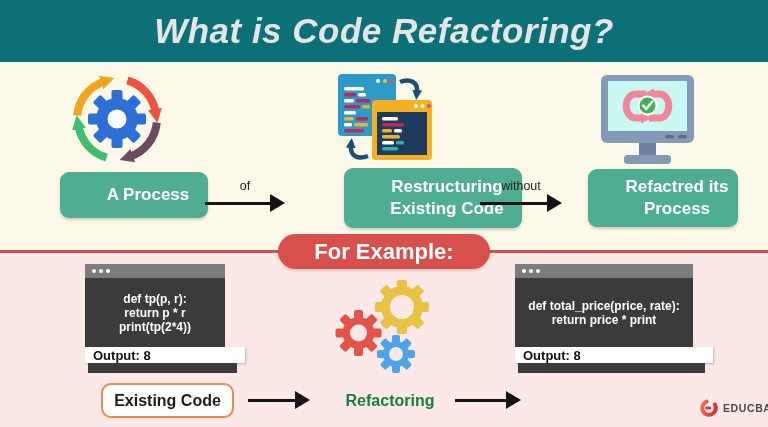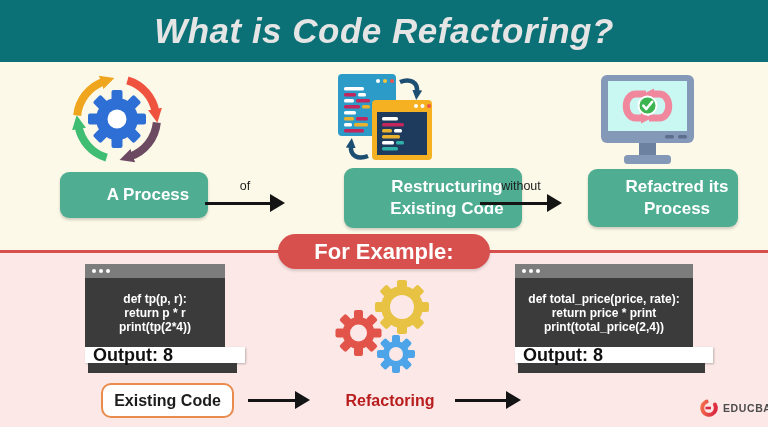--- a/index.html
+++ b/index.html
@@ -34,33 +34,33 @@
   .conn-label{position:absolute;font-size:12.5px;font-weight:normal;color:#1d1d1d;text-align:center;}
 
   
   .code-window{position:absolute;}
   .cw-titlebar{height:14px;background:#7c7c7c;display:flex;align-items:center;padding-left:7px;gap:3px;}
   .cw-dot{width:4px;height:4px;border-radius:50%;background:#fff;}
   .cw-body{background:#3b3b3b;color:#fff;font-weight:bold;height:69px;
            display:flex;flex-direction:column;align-items:center;justify-content:center;gap:0;}
   .cw-line{white-space:pre;font-size:12px;}
   #window-after .cw-line{font-size:12px;text-align:right;}
-  .cw-output{background:#fff;color:#111;font-weight:bold;font-size:18px;display:flex;align-items:center;
+  .cw-output{background:#fff;color:#111;font-weight:bold;font-size:13px;display:flex;align-items:center;
              padding-left:8px;height:16px;width:calc(100% + 12px);box-shadow:1px 1px 2px rgba(0,0,0,.25);}
   .cw-footer{background:#3b3b3b;height:10px;width:calc(100% + 9px);margin-left:3px;}
   #window-before{left:85px;top:264px;width:140px;}
   #window-after{left:515px;top:264px;width:178px;}
 
   
   .tag{position:absolute;background:#fff;border:2px solid #e98b4d;border-radius:10px;
        display:flex;align-items:center;justify-content:center;font-weight:bold;font-size:16px;color:#1c1c1c;}
   #tag-existing{left:101px;top:383px;width:129px;height:31px;}
   #tag-refactored{left:536px;top:383px;width:131px;height:31px;}
   #label-refactoring{position:absolute;left:338px;top:392px;width:104px;text-align:center;
-                     font-weight:bold;font-size:16px;color:#b91c1c;}
+                     font-weight:bold;font-size:16px;color:#15803d;}
 
   .icon-abs{position:absolute;}
   
   .logo{position:absolute;left:698px;top:397px;display:flex;align-items:center;gap:3px;}
   .logo .logo-text{font-size:10.5px;font-weight:600;color:#4c4c4c;letter-spacing:.6px;}
 </style>
 </head>
 <body>
 
 <div class="stage">
@@ -258,21 +258,20 @@
 
   <div class="code-window" id="window-after">
     <div class="cw-titlebar">
       <div class="cw-dot"></div>
       <div class="cw-dot"></div>
       <div class="cw-dot"></div>
     </div>
     <div class="cw-body">
       <div class="cw-line">def total_price(price, rate):</div>
       <div class="cw-line">return price * print</div>
-      <div class="cw-line">print(total_price(2,4))</div>
     </div>
     <div class="cw-output">Output: 8</div>
     <div class="cw-footer"></div>
   </div>
 
   <div class="tag" id="tag-existing">Existing Code</div>
 
   <div class="harrow" style="left:248px;top:391px;width:62px;">
     <div class="shaft"></div>
     <div class="head"></div>

